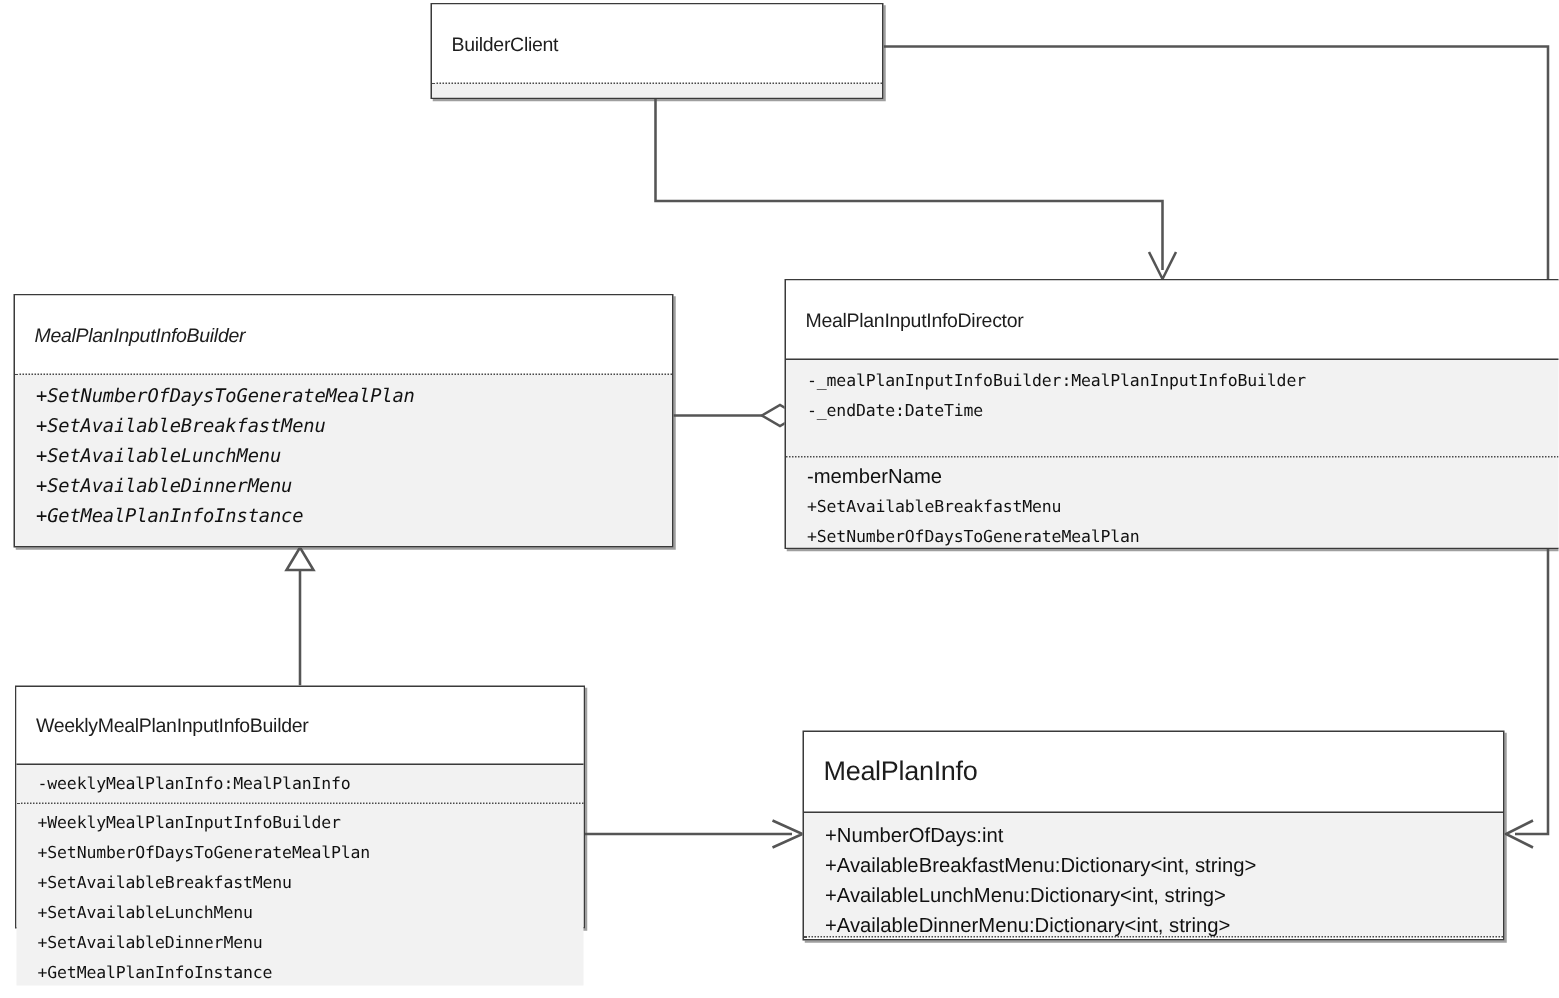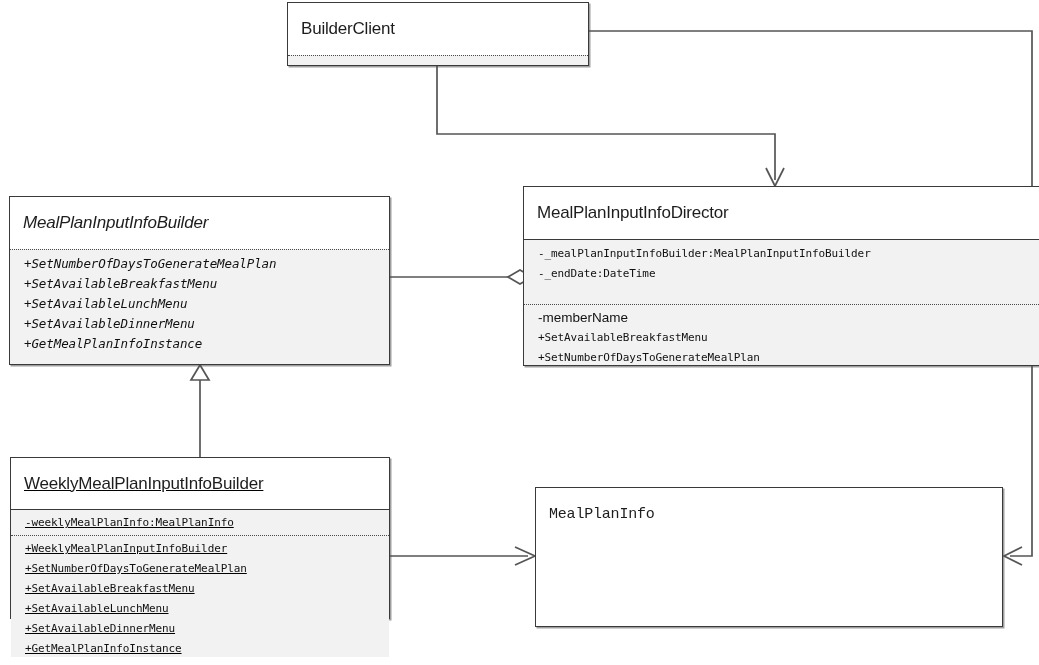--- a/index.html
+++ b/index.html
@@ -17,21 +17,21 @@
     border:1.5px solid #3a3a3a;
     background:#ffffff;
     box-shadow:1.5px 1.5px 0 rgba(80,80,80,.55);
   }
   .uml-title{
     box-sizing:border-box;
     background:#ffffff;
     display:flex;
     align-items:center;
     padding-left:13px;
-    font-size:17px;
+    font-size:13px;
     color:#1d1d1d;
     letter-spacing:-0.2px;
     white-space:nowrap;
   }
   .uml-title.abstract{ font-style:italic; }
   .uml-compartment{
     box-sizing:border-box;
     background:#f2f2f2;
     padding:4px 0 5px 0;
     border-top:1.5px solid #3a3a3a;
@@ -110,21 +110,21 @@
       <line x1="390" y1="556" x2="528" y2="556"></line>
       <polyline class="openhead" points="515,547 535,556 515,565" fill="none" stroke="#555555" stroke-width="1.7"></polyline>
     </g>
   </svg>
 
   <div class="uml-class" style="left:287px;top:2px;width:302px;height:64px;">
     <div class="uml-title" style="height:52px;">BuilderClient</div>
     <div class="empty-strip" style="height:10px;"></div>
   </div>
 
-  <div class="uml-class" style="left:9px;top:196px;width:381px;height:169px;">
+  <div class="uml-class" style="left:9px;top:196px;width:440px;height:169px;">
     <div class="uml-title abstract" style="height:52px;">MealPlanInputInfoBuilder</div>
     <div class="uml-compartment dotted-top" style="height:115px;">
       <div class="uml-row mono-italic">+SetNumberOfDaysToGenerateMealPlan</div>
       <div class="uml-row mono-italic">+SetAvailableBreakfastMenu</div>
       <div class="uml-row mono-italic">+SetAvailableLunchMenu</div>
       <div class="uml-row mono-italic">+SetAvailableDinnerMenu</div>
       <div class="uml-row mono-italic">+GetMealPlanInfoInstance</div>
     </div>
   </div>
 
@@ -134,32 +134,38 @@
       <div class="uml-row mono">-_mealPlanInputInfoBuilder:MealPlanInputInfoBuilder</div>
       <div class="uml-row mono">-_endDate:DateTime</div>
     </div>
     <div class="uml-compartment dotted-top" style="height:61px;padding-top:3px;">
       <div class="uml-row sans">-memberName</div>
       <div class="uml-row mono">+SetAvailableBreakfastMenu</div>
       <div class="uml-row mono">+SetNumberOfDaysToGenerateMealPlan</div>
     </div>
   </div>
 
-  <div class="uml-class" style="left:10px;top:457px;width:380px;height:162px;text-decoration:underline;">
+  <div class="uml-class" style="left:10px;top:457px;width:380px;height:162px;">
     <div class="uml-title" style="height:51px;">WeeklyMealPlanInputInfoBuilder</div>
     <div class="uml-compartment solid-top" style="height:26px;padding-top:3px;">
       <div class="uml-row mono">-weeklyMealPlanInfo:MealPlanInfo</div>
     </div>
     <div class="uml-compartment dotted-top" style="height:122px;padding-top:3px;">
       <div class="uml-row mono">+WeeklyMealPlanInputInfoBuilder</div>
       <div class="uml-row mono">+SetNumberOfDaysToGenerateMealPlan</div>
       <div class="uml-row mono">+SetAvailableBreakfastMenu</div>
       <div class="uml-row mono">+SetAvailableLunchMenu</div>
       <div class="uml-row mono">+SetAvailableDinnerMenu</div>
       <div class="uml-row mono">+GetMealPlanInfoInstance</div>
     </div>
   </div>
 
   <div class="uml-class" style="left:535px;top:487px;width:468px;height:140px;">
-    <div class="uml-title" style="height:53px;font-size:15px;font-family:Liberation Mono, monospace;">MealPlanInfo</div>
+    <div class="uml-title" style="height:53px;font-size:18px;">MealPlanInfo</div>
+    <div class="uml-compartment solid-top dotted-bottom" style="height:84px;padding-top:5px;">
+      <div class="uml-row sans">+NumberOfDays:int</div>
+      <div class="uml-row sans">+AvailableBreakfastMenu:Dictionary&lt;int, string&gt;</div>
+      <div class="uml-row sans">+AvailableLunchMenu:Dictionary&lt;int, string&gt;</div>
+      <div class="uml-row sans">+AvailableDinnerMenu:Dictionary&lt;int, string&gt;</div>
+    </div>
   </div>
 
 </div>
 
 </body></html>

